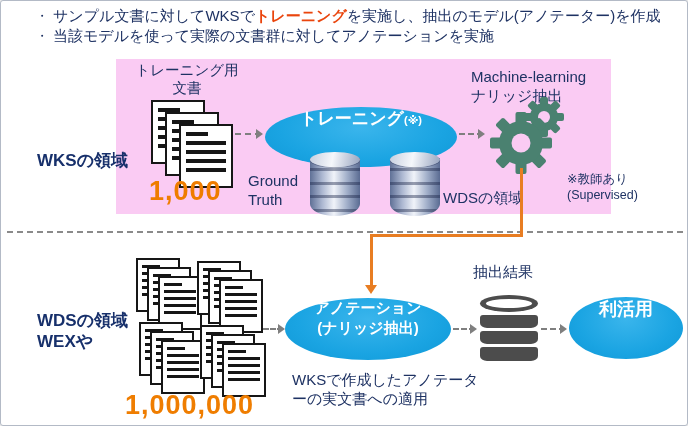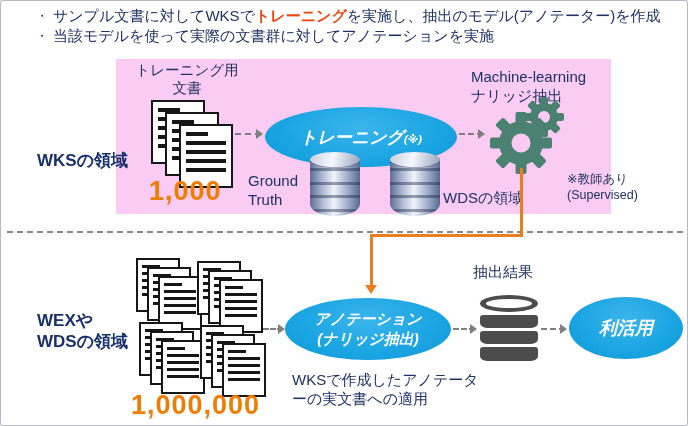--- a/index.html
+++ b/index.html
@@ -19,22 +19,22 @@
   .hl { color:#EA450D; font-weight:bold; }
 
   
   .pink-zone { position:absolute; left:115px; top:58px; width:495px; height:155px; background:#FACBF3; }
   .region-label { position:absolute; font-size:17px; font-weight:bold; color:#17306B; line-height:21px;margin-top:32px; }
 
   
   .ellipse {
     position:absolute; border-radius:50%;
     background:radial-gradient(ellipse at 50% 35%, #3ab5ec 0%, #1aa4e2 60%, #0f97d6 100%);
-    display:flex; flex-direction:column; align-items:center; justify-content:center;
-    color:#ffffff; font-weight:bold; text-align:center;font-style:italic;
+    display:flex; flex-direction:column; align-items:center; 
+    color:#ffffff; font-weight:bold; text-align:center;
   }
   .ellipse .l1 { font-size:17px; }
   .ellipse .small-note { font-size:11px; font-weight:bold; }
   .ellipse.annotation .ln { font-size:15px; line-height:20px; }
   .ellipse.usage .l1 { font-size:18px; }
   .inline-note { display:inline; }
 
   
   .stack { position:absolute; }
   .doc { position:absolute; background:#ffffff; border:2px solid #161616; box-sizing:border-box; padding:6px 5px 0; }
@@ -188,22 +188,22 @@
   </div>
 
   <div class="separator"></div>
 
   <div class="oline" style="left:519px; top:167px; width:3px; height:68px;"></div>
   <div class="oline" style="left:369px; top:233px; width:153px; height:3px;"></div>
   <div class="oline" style="left:369px; top:233px; width:3px; height:52px;"></div>
   <div class="oarrow-down" style="left:364px; top:284px;"></div>
 
   <div class="region-label" style="left:36px; top:277px;">
+    <div>WDSの領域</div>
     <div>WEXや</div>
-    <div>WDSの領域</div>
   </div>
 
   <div class="stack" style="left:135px; top:257px; width:70px; height:76px;">
     <div class="doc sm" style="left:0; top:0; width:44px; height:54px;">
         <div class="ln short"></div>
         <div class="ln"></div>
         <div class="ln"></div>
         <div class="ln"></div>
         <div class="ln"></div>
       </div>
@@ -284,21 +284,21 @@
         <div class="ln"></div>
       </div>
     <div class="doc sm" style="left:22px; top:18px; width:44px; height:54px;">
         <div class="ln short"></div>
         <div class="ln"></div>
         <div class="ln"></div>
         <div class="ln"></div>
         <div class="ln"></div>
       </div>
   </div>
-  <div class="count" style="left:130px; top:389px;">1,000,000</div>
+  <div class="count" style="left:124px; top:389px;">1,000,000</div>
 
   <div class="darrow" style="left:262px; top:327px; width:20px;"></div>
 
   <div class="ellipse annotation" style="left:284px; top:297px; width:166px; height:62px;">
     <div class="ln">アノテーション</div>
     <div class="ln">(ナリッジ抽出)</div>
   </div>
 
   <div class="darrow" style="left:452px; top:327px; width:22px;"></div>
 

